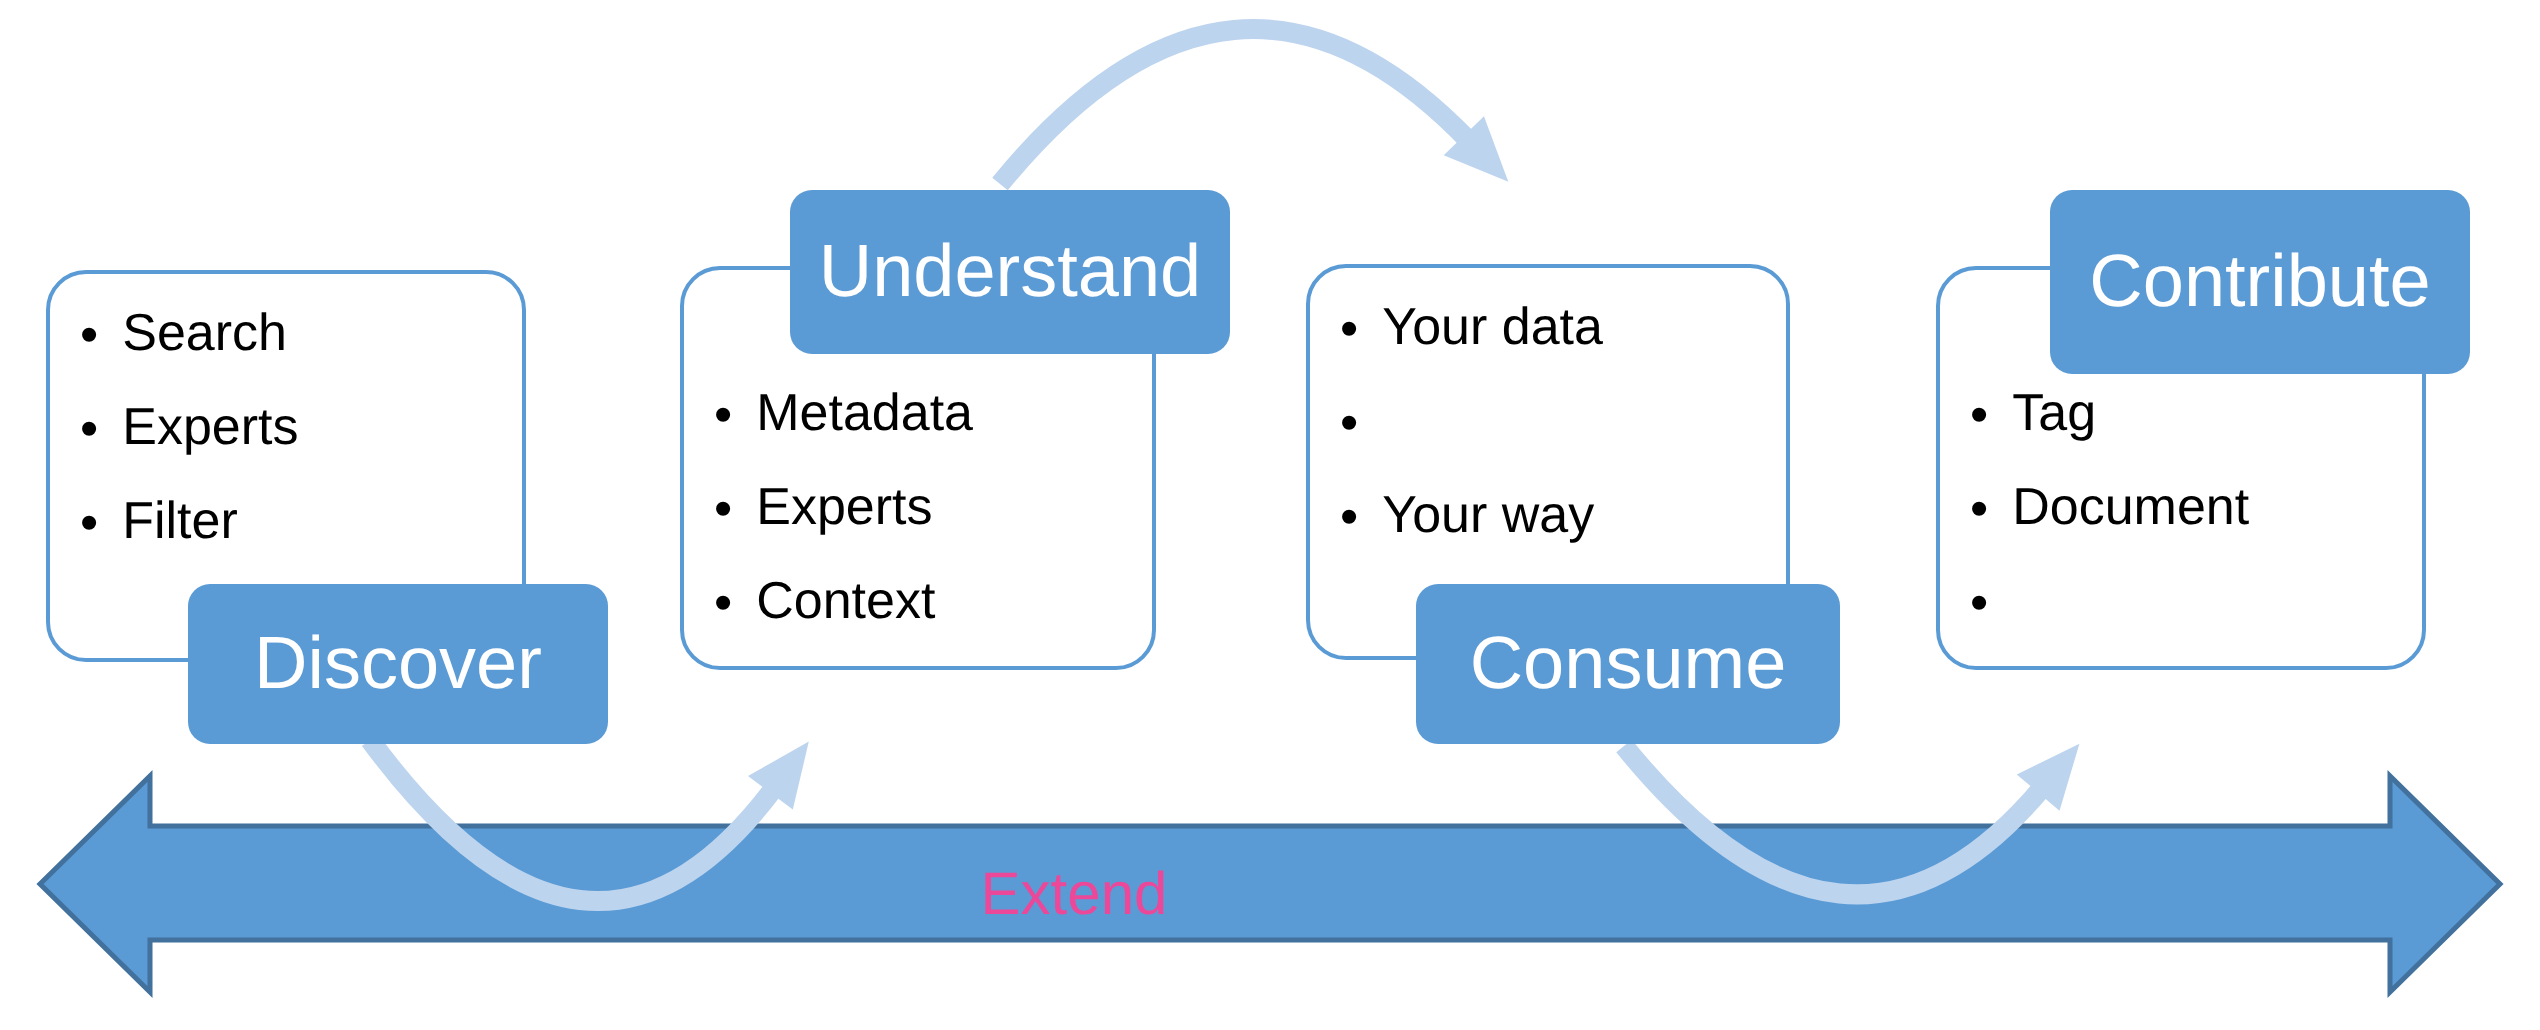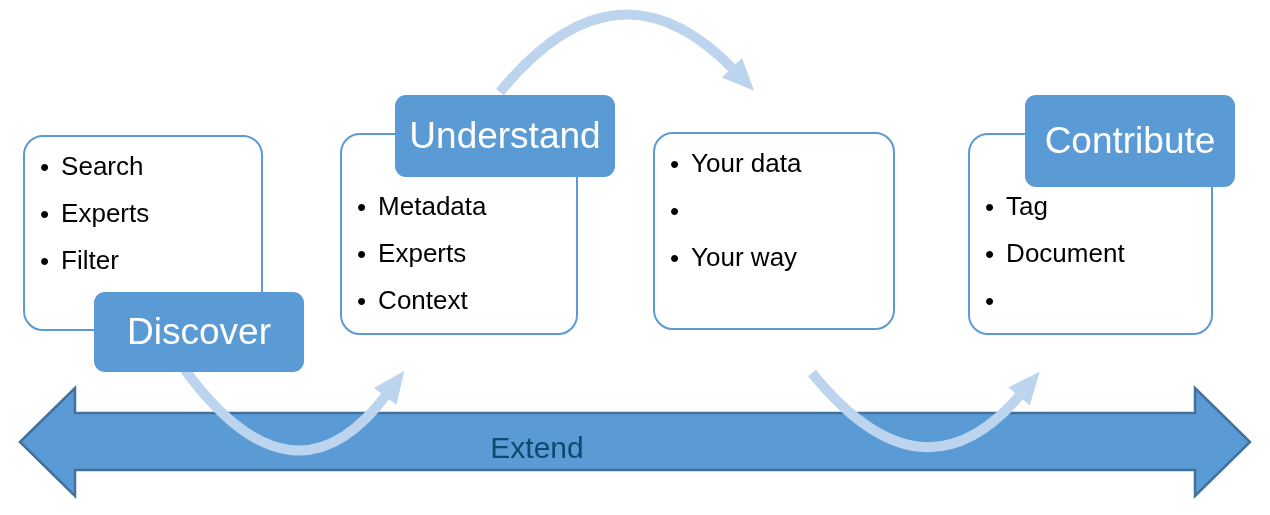--- a/index.html
+++ b/index.html
@@ -63,21 +63,21 @@
   .t2 { left: 395px;  top: 95px;  width: 220px; height: 82px; }
   .t3 { left: 708px;  top: 292px; width: 212px; height: 80px; }
   .t4 { left: 1025px; top: 95px;  width: 210px; height: 92px; }
   
   .extend-label {
     position: absolute;
     left: 0;
     top: 431px;
     width: 1074px;
     text-align: center;
-    color: #0c4a6e;
+    color: #ec4899;
     font-size: 30px;
     line-height: 34px;
     z-index: 2;
   }
 </style>
 </head>
 <body>
 
 <div class="canvas">
 
@@ -135,20 +135,21 @@
       <span>Your data</span>
     </div>
     <div class="li">
       <span class="b">•</span>
     </div>
     <div class="li">
       <span class="b">•</span>
       <span>Your way</span>
     </div>
   </div>
+  <div class="tag t3">Consume</div>
 
   <div class="card c4">
     <div class="li">
       <span class="b">•</span>
       <span>Tag</span>
     </div>
     <div class="li">
       <span class="b">•</span>
       <span>Document</span>
     </div>

